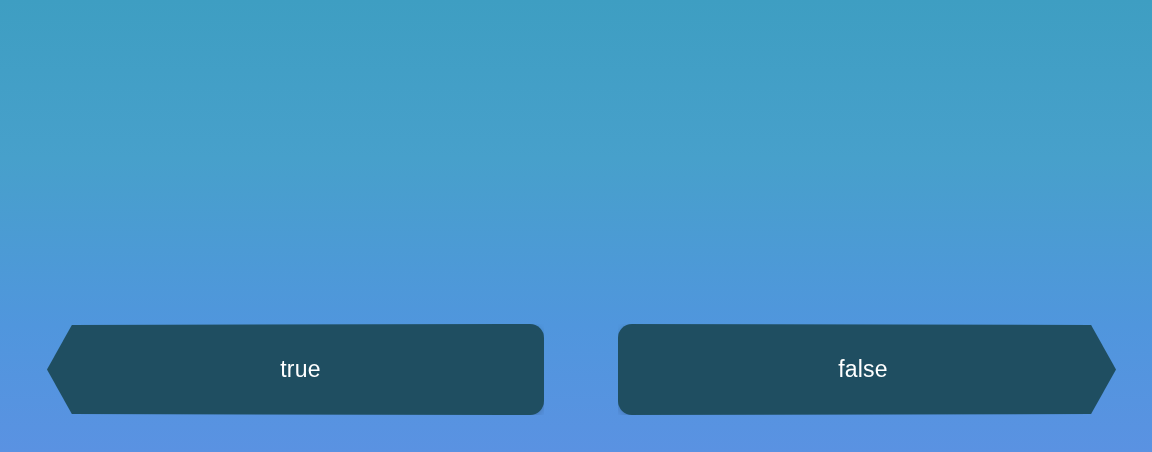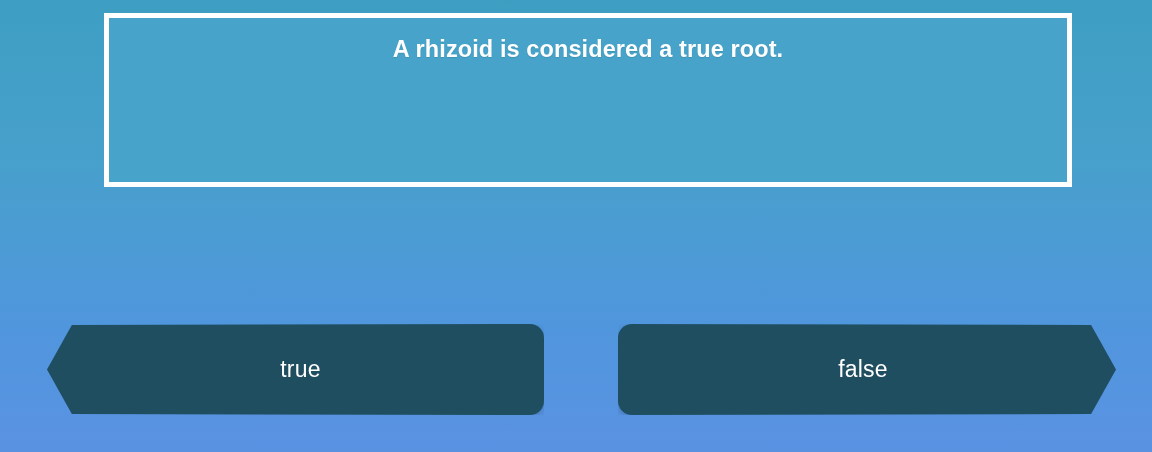--- a/index.html
+++ b/index.html
@@ -119,23 +119,20 @@
     pointer-events: none;
   }
   #answer-button-true .answer-label { transform: translateX(5px); }
   #answer-button-false .answer-label { transform: translateX(-4px); }
 </style>
 </head>
 <body>
 
 <div id="quiz-screen">
 
-  <div id="question-panel">
-    <div id="question-text">A rhizoid is considered a true root.</div>
-  </div>
 
   <div id="answers">
 
     <button class="answer-button" id="answer-button-true">
       <span class="answer-label">true</span>
     </button>
 
     <button class="answer-button" id="answer-button-false">
       <span class="answer-label">false</span>
     </button>

